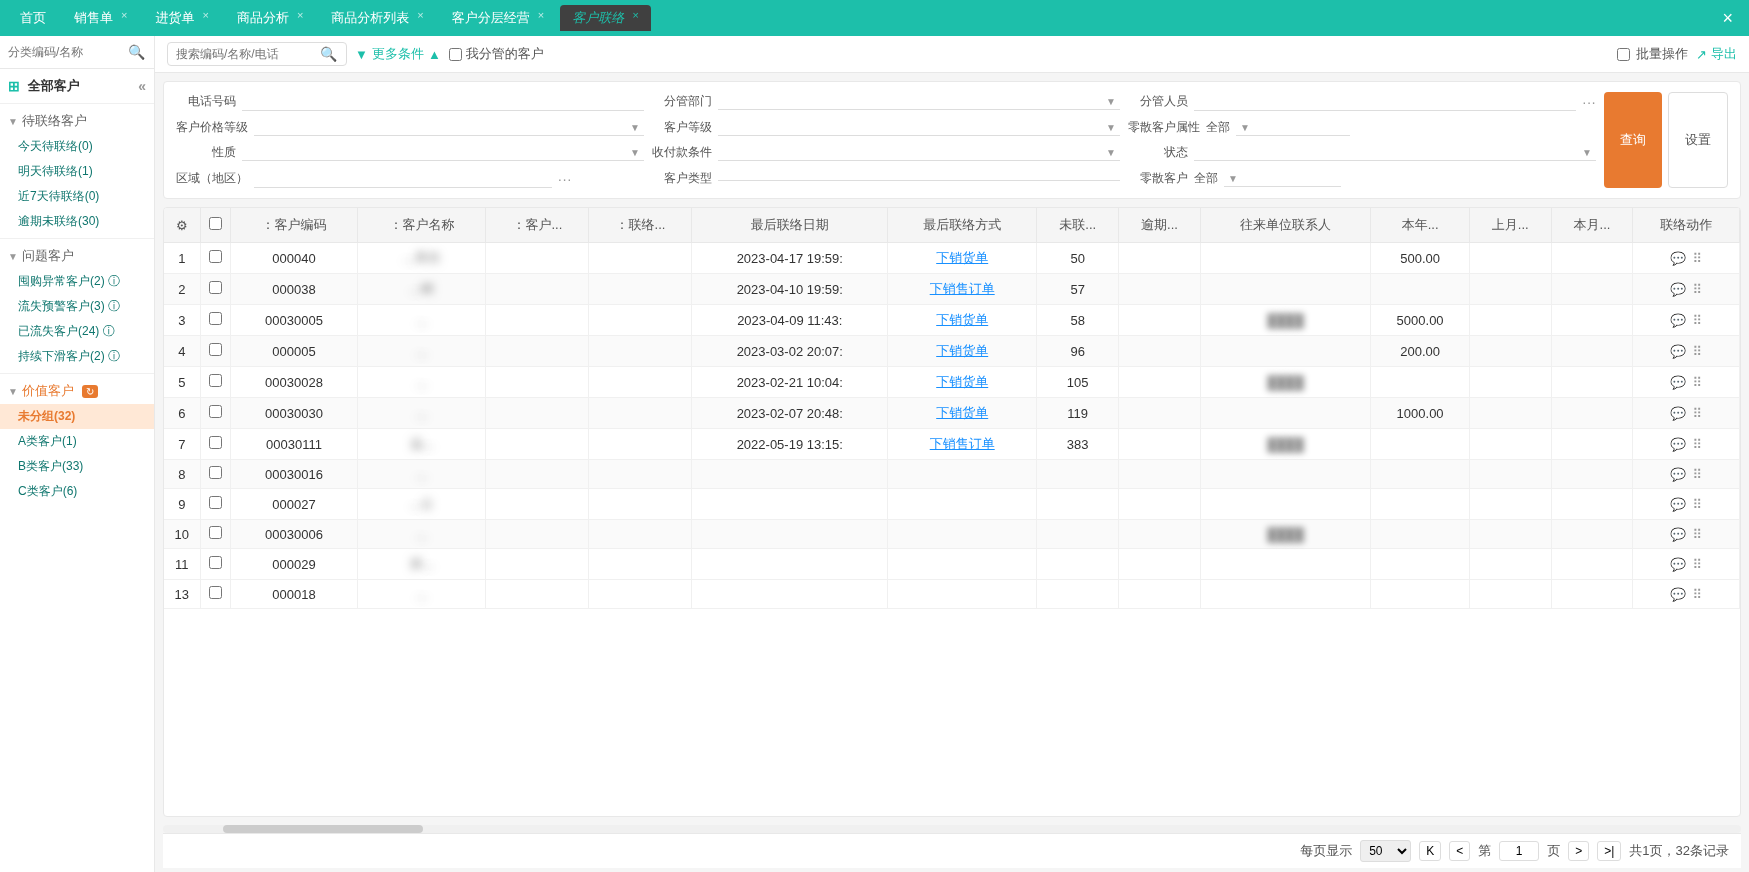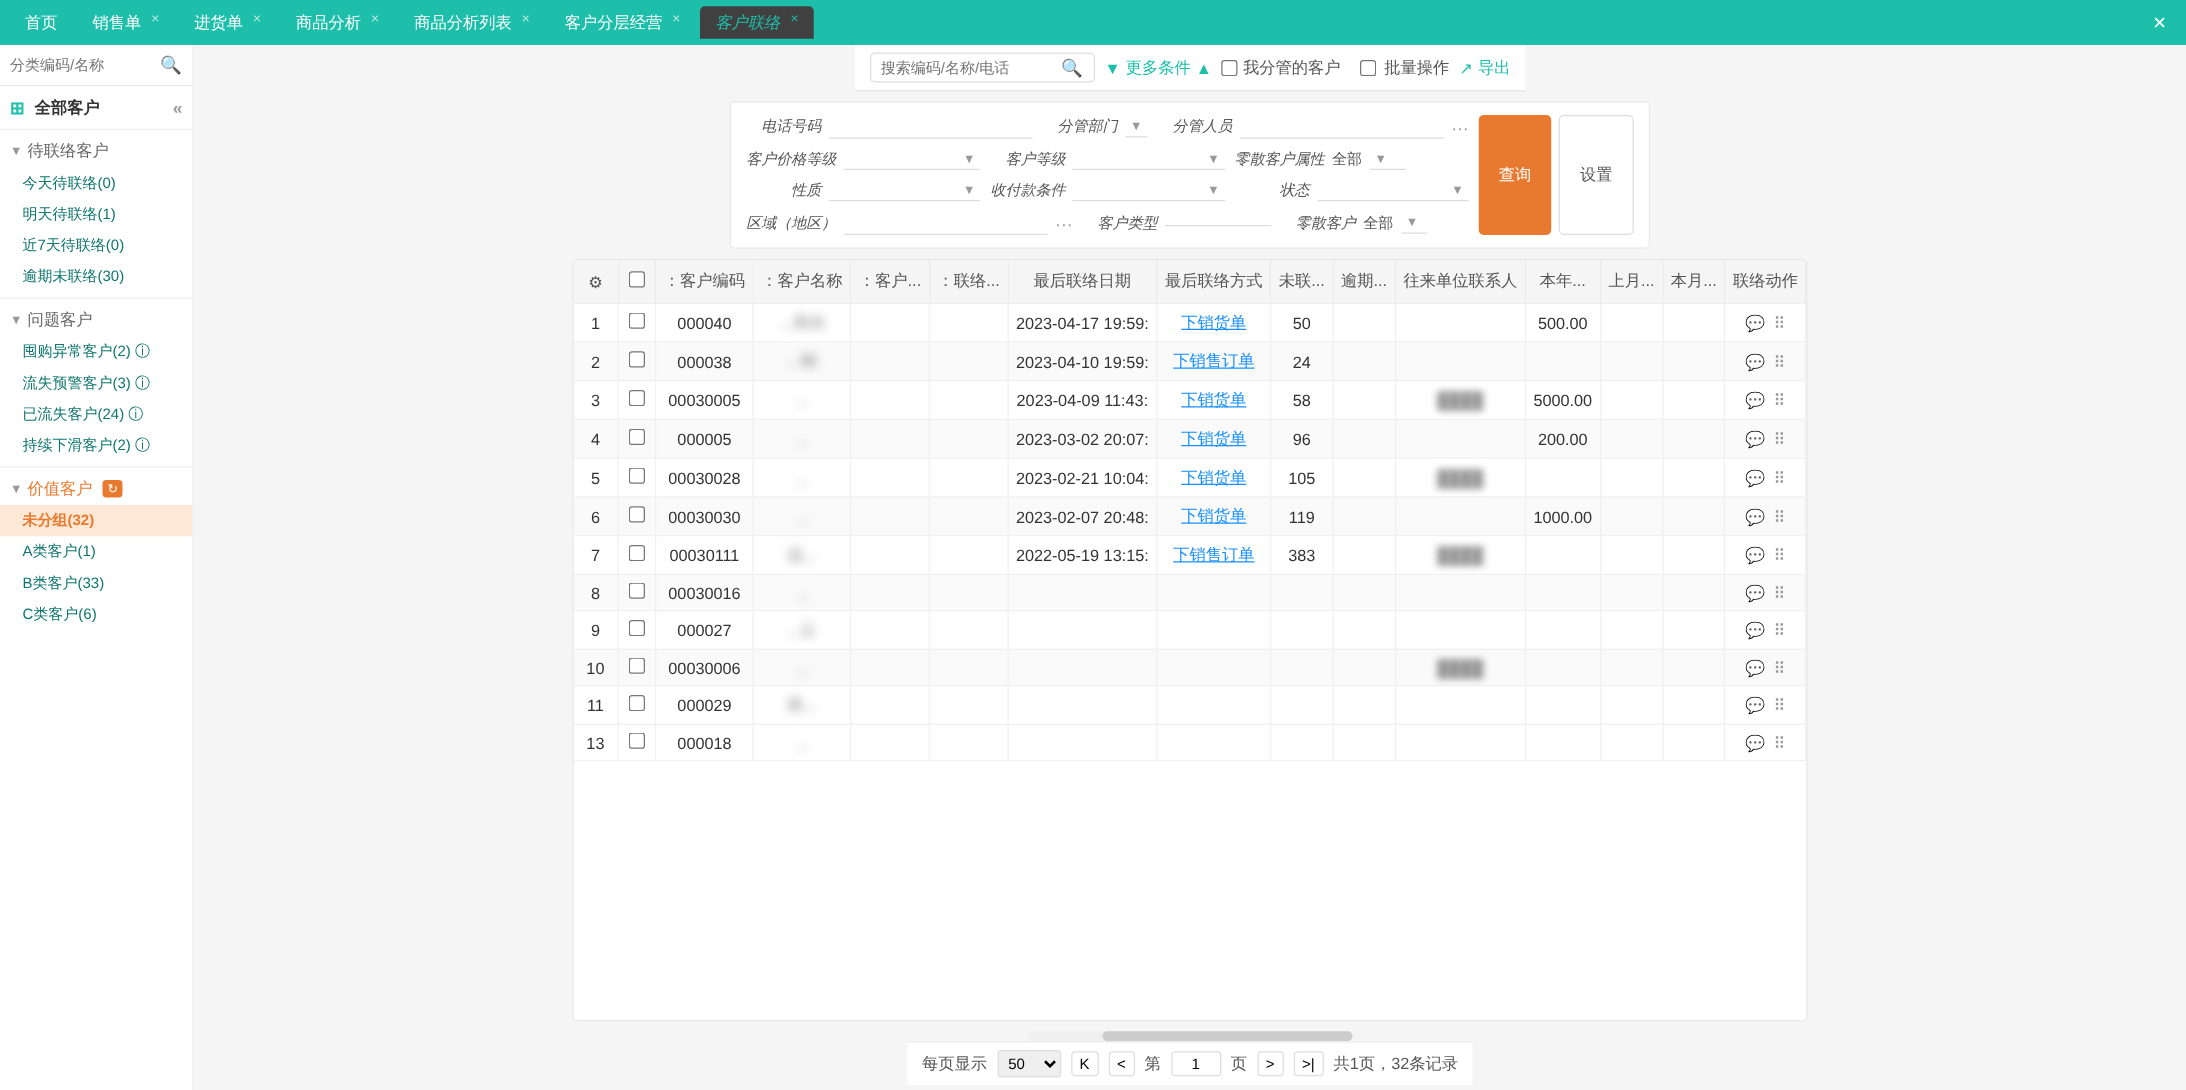--- a/index.html
+++ b/index.html
@@ -108,21 +108,20 @@
     .sidebar-item.active { background: #ffe8d6; color: #e87a30; font-weight: bold; }
     .sidebar-divider { height: 1px; background: #f0f0f0; margin: 4px 0; }
 
     
     .content-area {
       flex: 1;
       display: flex;
       flex-direction: column;
       overflow: hidden;
       background: #f5f5f5;
-      align-items: center;
     }
 
     
     .toolbar {
       background: #fff;
       padding: 6px 12px;
       display: flex;
       align-items: center;
       gap: 8px;
       border-bottom: 1px solid #e8e8e8;
@@ -187,21 +186,20 @@
       align-items: center;
       flex: 1;
       gap: 6px;
     }
     .filter-label {
       color: #555;
       font-size: 12px;
       white-space: nowrap;
       min-width: 60px;
       text-align: right;
-      font-style: italic;
     }
     .filter-input {
       flex: 1;
       border: none;
       border-bottom: 1px solid #ddd;
       outline: none;
       font-size: 12px;
       padding: 2px 4px;
       color: #333;
     }
@@ -615,21 +613,21 @@
   </tr>
             <tr style="background: rgb(250, 250, 250);">
     <td>2</td>
     <td><input type="checkbox" style=""></td>
     <td>000038</td>
     <td style="color:transparent;text-shadow:0 0 8px rgba(0,0,0,0.5);">...销</td>
     <td></td>
     <td></td>
     <td>2023-04-10 19:59:</td>
     <td><span class="link-blue">下销售订单</span></td>
-    <td>24</td>
+    <td>57</td>
     <td></td>
     <td style="color:transparent;text-shadow:0 0 6px rgba(0,0,0,0.4);"></td>
     <td></td>
     <td></td>
     <td></td>
     <td>
       <div class="action-icons">
         <span title="联络">💬</span>
         <span title="更多">⠿</span>
       </div>

